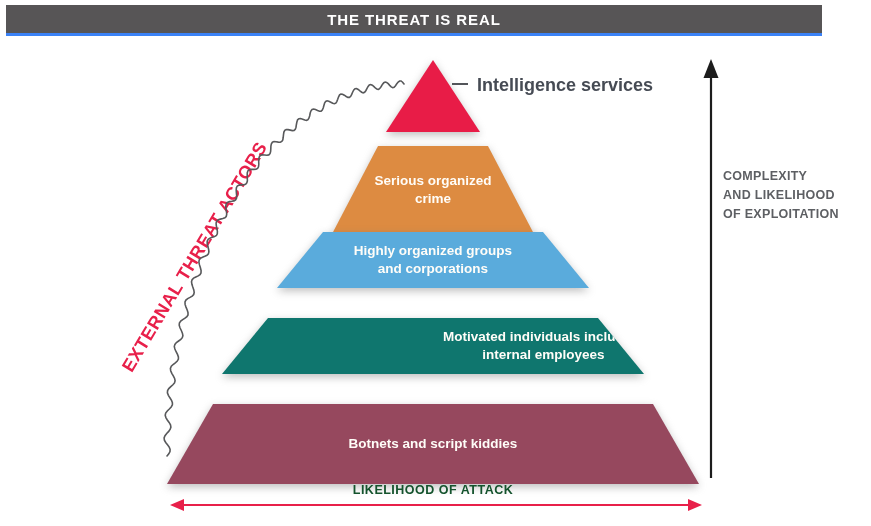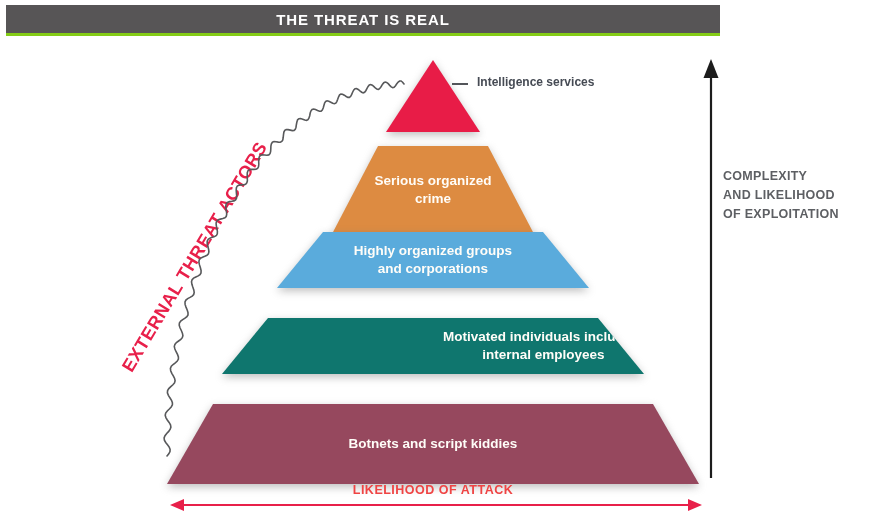--- a/index.html
+++ b/index.html
@@ -1,48 +1,48 @@
 <!DOCTYPE html>
 <html><head>
 <meta charset="utf-8">
 <style>
   html,body{margin:0;padding:0;background:#fff;}
   .canvas{position:relative;width:871px;height:526px;background:#ffffff;overflow:hidden;
           font-family:"Liberation Sans", sans-serif;}
 
   
-  .title-bar{position:absolute;left:6px;top:5px;width:714px;height:28px;background:#575556;
-             border-bottom:3px solid #84cc16;display:flex;align-items:center;justify-content:center;}
+  .title-bar{position:absolute;left:6px;top:5px;width:816px;height:28px;background:#575556;
+             border-bottom:3px solid #3b82f6;display:flex;align-items:center;justify-content:center;}
   .title-bar span{color:#ffffff;font-weight:bold;font-size:15px;letter-spacing:0.9px;}
 
   
   .shadow-wrap{position:absolute;filter:drop-shadow(0 3px 4px rgba(110,110,110,0.45));}
   .layer{display:flex;align-items:center;justify-content:center;text-align:center;}
   .layer-label{color:#fffdf8;font-size:13.5px;font-weight:bold;line-height:1.35;white-space:pre-line;}
   .trap{clip-path:polygon(46px 0, calc(100% - 46px) 0, 100% 100%, 0 100%);}
 
   .w-red   {left:386px;top:60px;}  .layer-red   {width:94px; height:72px;background:#e81c47;clip-path:polygon(50% 0,100% 100%,0 100%);}
   .w-orange{left:332px;top:146px;} .layer-orange{width:202px;height:88px;background:#dd8b41;}
   .w-blue  {left:277px;top:232px;} .layer-blue  {width:312px;height:56px;background:#5aabdc;}
   .w-slate {left:222px;top:318px;} .layer-slate {width:422px;height:56px;background:#0f766e;justify-content:flex-end;}
   .w-maroon{left:167px;top:404px;} .layer-maroon{width:532px;height:80px;background:#96485e;}
 
   
-  .callout-label{position:absolute;left:477px;top:75px;font-size:12px;font-weight:600;color:#464b54;}
+  .callout-label{position:absolute;left:477px;top:75px;font-size:18px;font-weight:600;color:#464b54;}
 
   
   .external-label{position:absolute;left:195px;top:257px;transform:translate(-50%,-50%) rotate(-59deg);
                   color:#e8204a;font-weight:bold;font-size:18px;letter-spacing:0.5px;white-space:nowrap;}
 
   
   .complexity-label{position:absolute;left:723px;top:167px;width:140px;color:#5d5f63;font-weight:bold;
                     font-size:12.5px;line-height:1.5;letter-spacing:0.3px;white-space:pre-line;}
 
   
-  .likelihood-label{position:absolute;left:253px;top:483px;width:360px;text-align:center;color:#ef4444;
+  .likelihood-label{position:absolute;left:253px;top:483px;width:360px;text-align:center;color:#14532d;
                     font-weight:bold;font-size:12.5px;letter-spacing:0.5px;}
 
   svg.overlay{position:absolute;left:0;top:0;pointer-events:none;}
 </style>
 </head>
 <body>
 
 <div class="canvas">
 
   <div class="title-bar">

